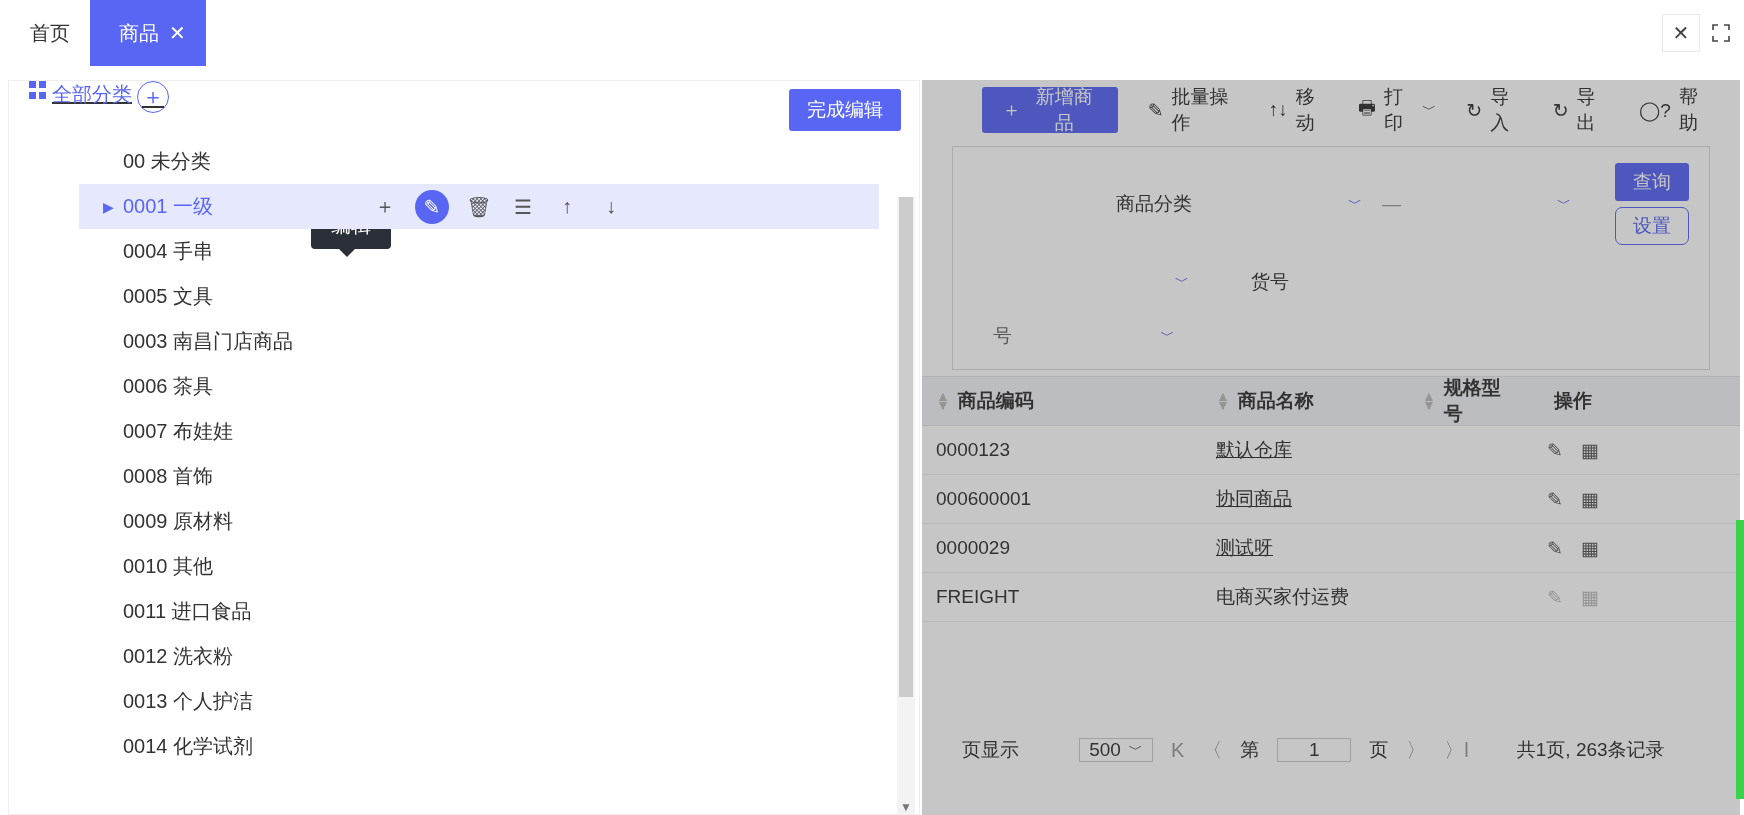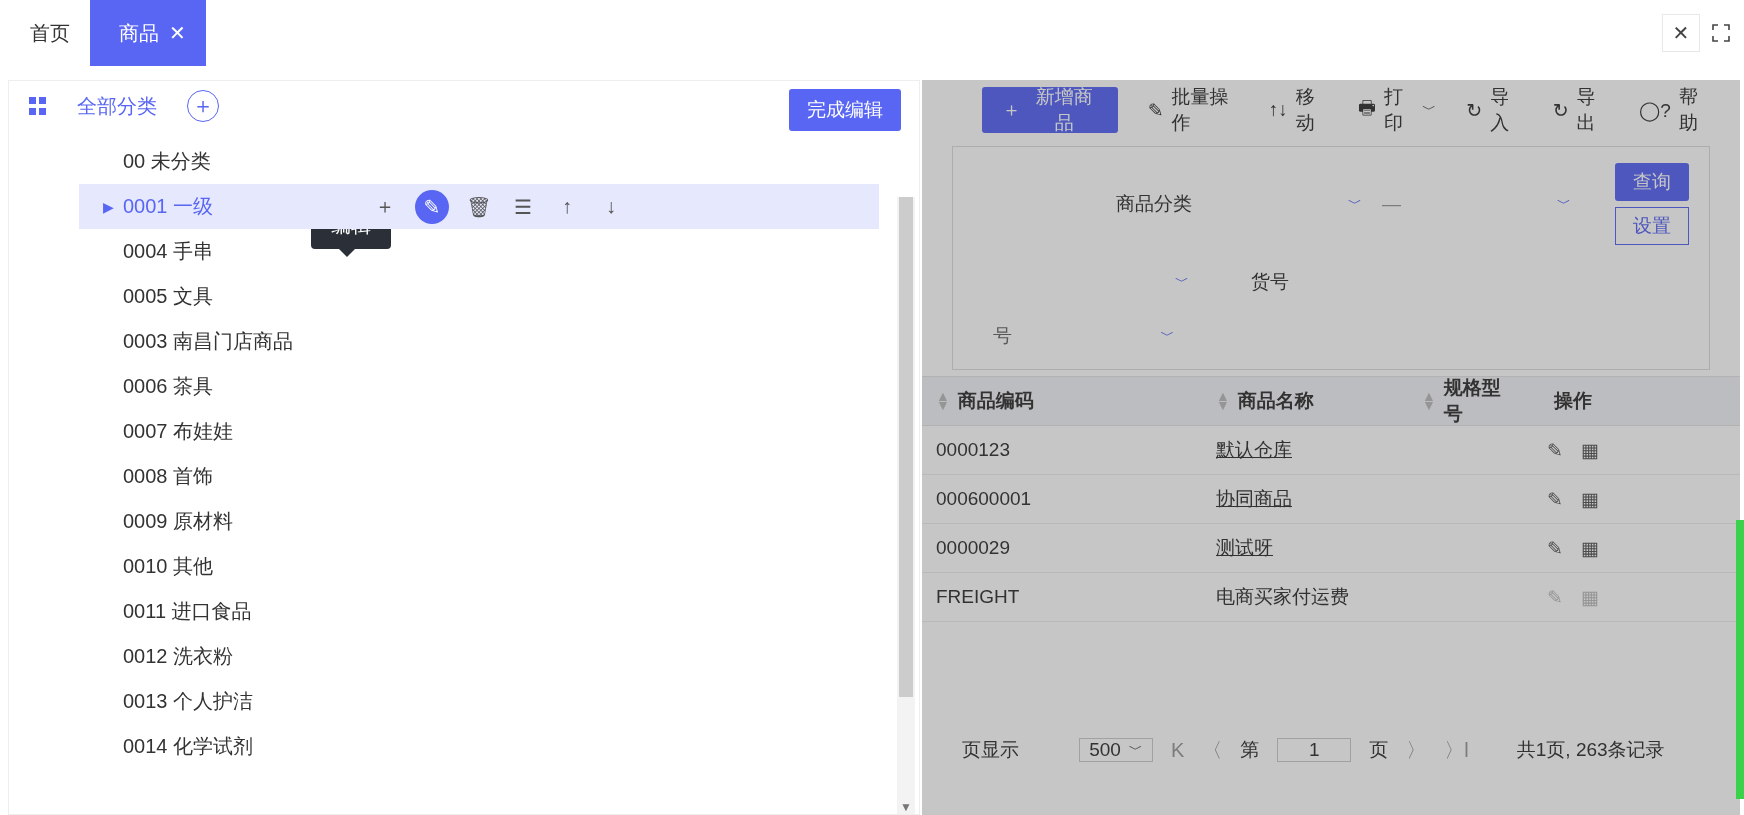--- a/index.html
+++ b/index.html
@@ -13,21 +13,21 @@
 .tab.active { background: #5966f3; color: #fff; padding-left: 29px; }
 .tab .close { margin-left: 10px; font-size: 20px; }
 .tabbar .right-icons { position: absolute; right: 4px; top: 0; height: 66px; display: flex; align-items: center; gap: 2px; }
 .iconbtn { width: 38px; height: 38px; display: flex; align-items: center; justify-content: center; border: 1px solid #e8e8e8; background: #fff; cursor: pointer; font-size: 20px; color: #444; }
 
 
 .content { position: absolute; left: 8px; right: 4px; top: 80px; bottom: 0; display: flex; }
 
 
 .left-panel { width: 912px; border: 1px solid #eee; background: #fff; position: relative; }
-.left-header { height: 50px; display: flex; align-items: center; padding: 0 20px; gap: 30px; }
+.left-header { height: 50px; display: flex; padding: 0 20px; gap: 5px; text-decoration: underline; }
 .grid-ic { color:#5966f3; display:inline-flex; gap:3px; flex-wrap:wrap; width:18px; height:18px; }
 .grid-ic span { width:7px; height:7px; background:#5966f3; }
 .all-cat { color:#5966f3; font-size:20px; }
 .plus-circ { width:32px; height:32px; border:1.5px solid #5966f3; border-radius:50%; color:#5966f3; display:flex; align-items:center; justify-content:center; font-size:22px; }
 .done-btn { position:absolute; right:18px; top:8px; height:42px; padding:0 18px; background:#5966f3; color:#fff; border:none; font-size:19px; border-radius:3px; cursor:pointer; }
 
 .tree-wrap { position:absolute; left:0; right:0; top:58px; bottom:0; overflow:hidden; }
 .tree-scroll { position:absolute; left:70px; right:40px; top:0; bottom:0; overflow:hidden; }
 .tree-item { height:45px; display:flex; align-items:center; font-size:20px; color:#333; padding-left:44px; position:relative; }
 .tree-item.selected { background:#e6e8fd; color:#5966f3; }
@@ -58,21 +58,21 @@
 .r-toolbar .tool { display:flex; align-items:center; gap:8px; cursor:pointer; }
 .chev { font-size:14px; color:#555; }
 
 
 .filter { margin:6px 30px; border:1px solid #ddd; padding:16px 20px; display:flex; flex-direction:column; gap:20px; font-size:19px; }
 .filter-row { display:flex; align-items:center; gap:20px; }
 .filter-row .lbl { width:120px; text-align:right; color:#333; }
 .sel { width:150px; height:34px; border:none; display:flex; align-items:center; justify-content:flex-end; color:#5966f3; }
 .sep { color:#999; }
 .qbtn { color:#fff; background:#5966f3; border:none; width:74px; height:38px; font-size:19px; border-radius:3px; }
-.sbtn { color:#5966f3; border:1.5px solid #5966f3; background:transparent; width:74px; height:38px; font-size:19px; border-radius:0; }
+.sbtn { color:#5966f3; border:1.5px solid #5966f3; background:transparent; width:74px; height:38px; font-size:19px; border-radius:7px; }
 
 
 .tbl { margin:4px 0 0 0; }
 .thead { height:50px; background:#f2f3f7; display:flex; align-items:center; font-size:19px; font-weight:600; color:#333; border-top:1px solid #e3e3e3; border-bottom:1px solid #e3e3e3; }
 .th, .td { padding:0 14px; display:flex; align-items:center; gap:8px; }
 .sort { color:#bbb; font-size:14px; line-height:9px; display:flex; flex-direction:column; }
 .col-code { width:280px; } .col-name { width:206px; } .col-spec { width:110px; } .col-op { width:110px; justify-content:center; }
 .trow { height:49px; display:flex; align-items:center; font-size:19px; border-bottom:1px solid #eee; }
 .trow .link { text-decoration:underline; color:#333; }
 .row-ic { display:flex; gap:18px; color:#555; }

